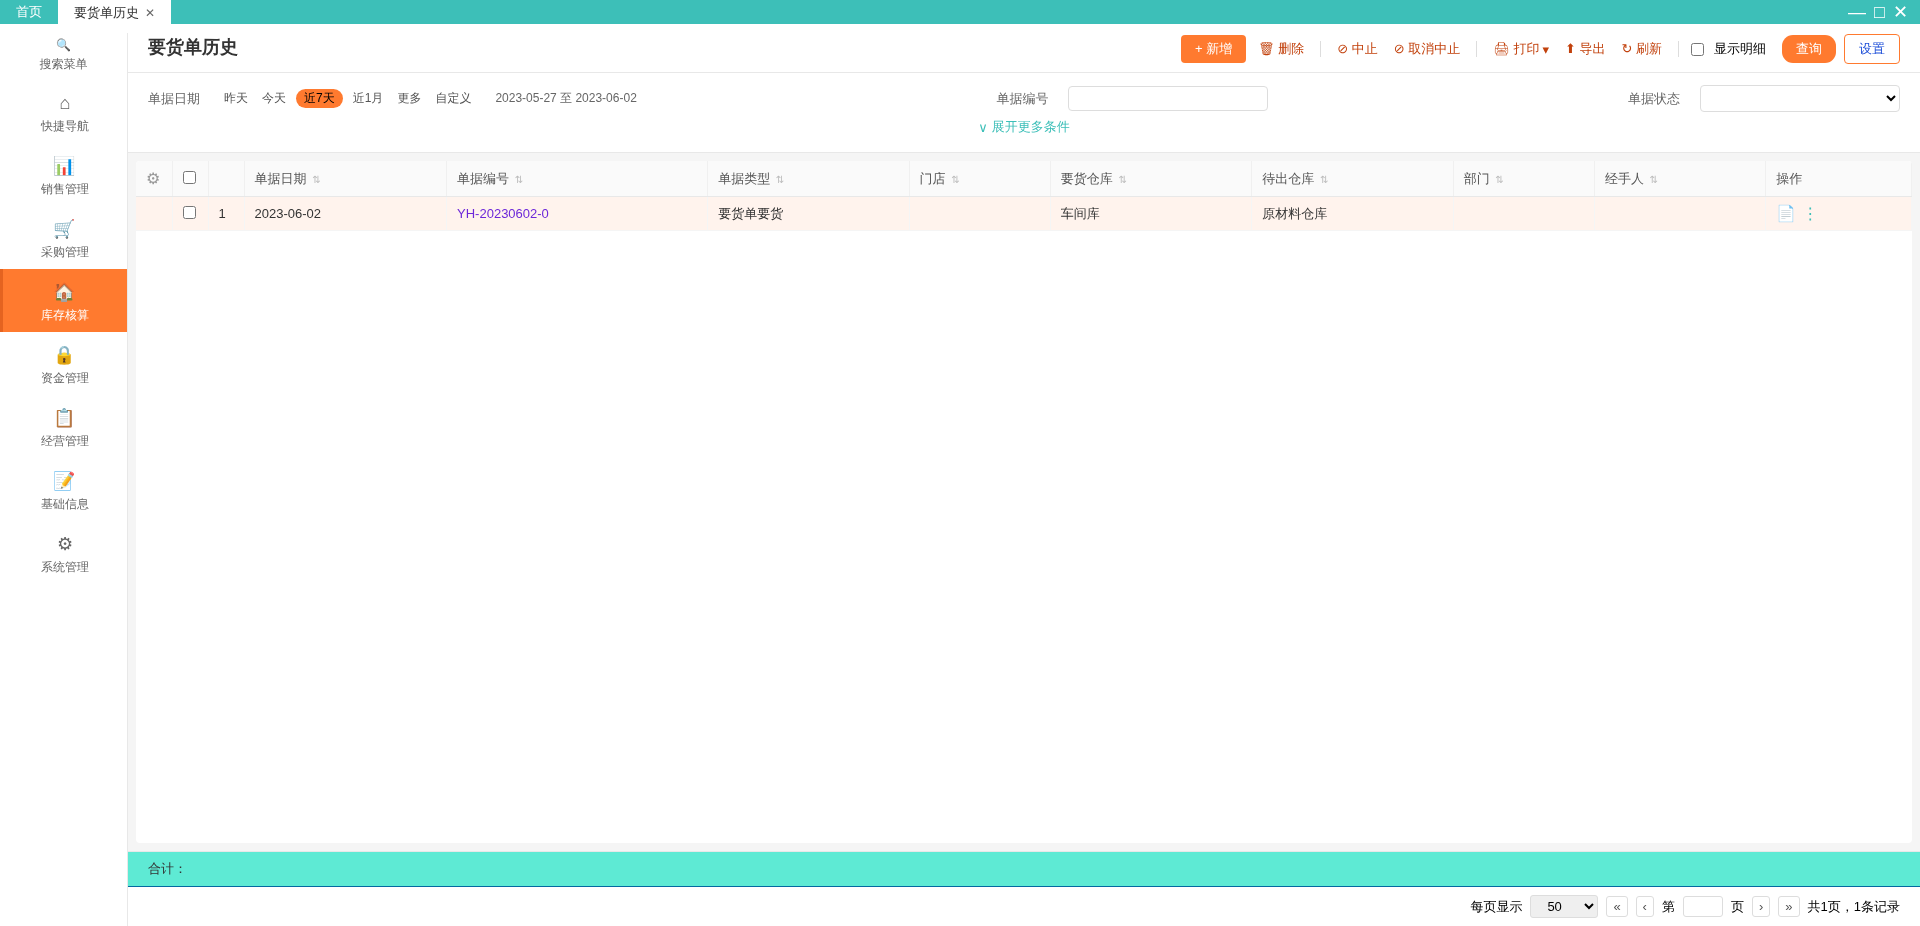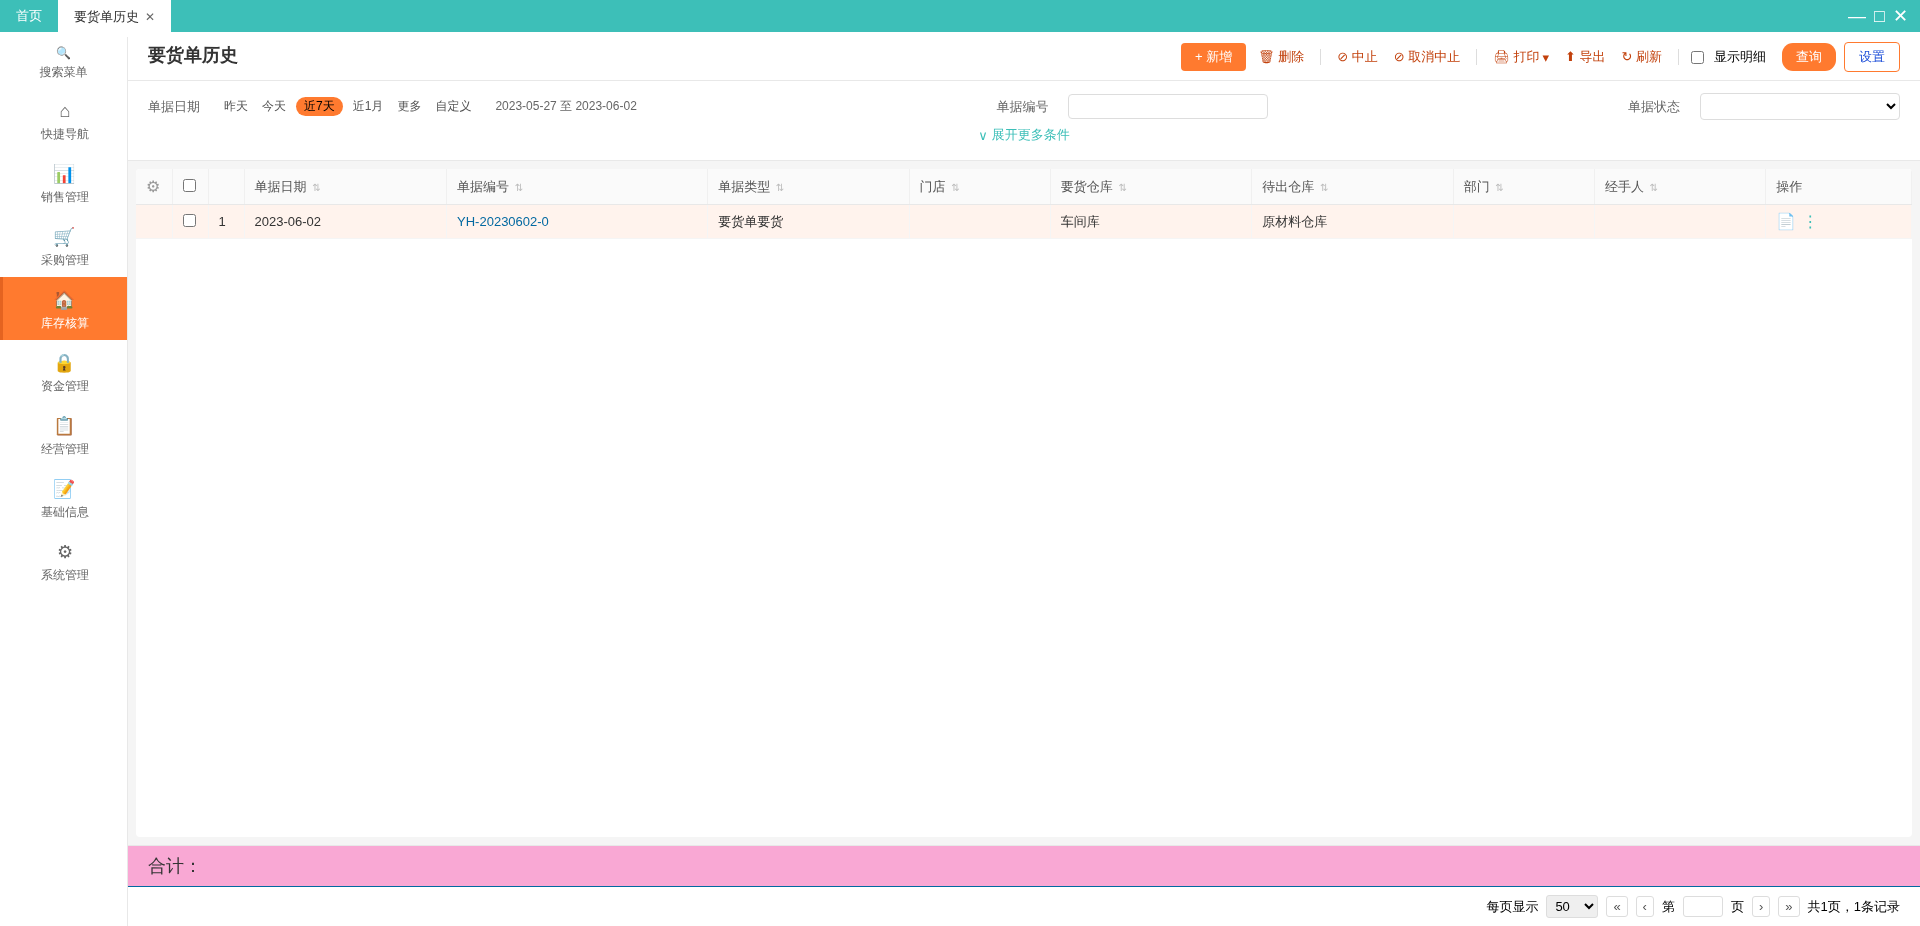--- a/index.html
+++ b/index.html
@@ -1,20 +1,20 @@
 <!DOCTYPE html>
 <html><head>
   <meta charset="utf-8">
   <style>
     * { box-sizing: border-box; margin: 0; padding: 0; }
     body { font-family: "Microsoft YaHei", Arial, sans-serif; font-size: 13px; background: #f0f2f5; overflow: hidden; }
 
     
     .app-container { display: flex; flex-direction: column; height: 926px; width: 1920px; }
-    .top-bar { background: #3dbfb8; height: 32px; display: flex; align-items: center; padding: 0 0 0 0; flex-shrink: 0; }
+    .top-bar { background: #3dbfb8; height: 24px; display: flex; align-items: center; padding: 0 0 0 0; flex-shrink: 0; }
     .main-area { display: flex; flex: 1; overflow: hidden; }
     .sidebar { width: 128px; background: #fff; border-right: 1px solid #e8e8e8; display: flex; flex-direction: column; flex-shrink: 0; }
     .content-area { flex: 1; display: flex; flex-direction: column; background: #f5f5f5; overflow: hidden; }
 
     
     .tab-bar { display: flex; align-items: center; flex: 1; height: 40px; }
     .tab-item { padding: 0 16px; height: 40px; display: flex; align-items: center; cursor: pointer; color: #fff; font-size: 13px; }
     .tab-item.home { background: transparent; }
     .tab-item.active { background: #fff; color: #333; border-radius: 4px 4px 0 0; position: relative; top: 1px; }
     .tab-close { margin-left: 6px; cursor: pointer; font-size: 12px; color: #666; }
@@ -47,30 +47,30 @@
 
     
     .table-container { flex: 1; overflow: auto; background: #fff; margin: 8px; border-radius: 4px; }
     .data-table { width: 100%; border-collapse: collapse; }
     .data-table th { background: #fafafa; border-bottom: 1px solid #e8e8e8; border-right: 1px solid #f0f0f0; padding: 8px 10px; text-align: left; color: #555; font-weight: normal; font-size: 13px; white-space: nowrap; }
     .data-table td { border-bottom: 1px solid #f5f5f5; border-right: 1px solid #f5f5f5; padding: 7px 10px; color: #333; font-size: 13px; }
     .data-table tr.highlighted td { background: #fff3ed; }
     .col-settings { width: 36px; text-align: center; }
     .col-check { width: 36px; text-align: center; }
     .col-num { width: 36px; text-align: center; }
-    .link-text { color: #0369a1; cursor: pointer; text-decoration: none; }
+    .link-text { color: #6d28d9; cursor: pointer; text-decoration: none; }
     .row-actions { display: flex; gap: 6px; align-items: center; }
     .action-icon { cursor: pointer; color: #3dbfb8; font-size: 16px; }
 
     
-    .footer-summary { background: #f9a8d4; border-top: 1px solid #e8e8e8; padding: 8px 20px; font-size: 18px; color: #333; }
+    .footer-summary { background: #5eead4; border-top: 1px solid #e8e8e8; padding: 8px 20px; font-size: 13px; color: #333; }
     .pagination-bar { background: #fff; border-top: 1px solid #0369a1; padding: 8px 20px; display: flex; align-items: center; justify-content: flex-end; gap: 8px; font-size: 13px; }
     .pagination-btn { cursor: pointer; padding: 2px 6px; border: 1px solid #ddd; border-radius: 3px; background: #fff; color: #555; font-size: 13px; }
     .page-input { width: 40px; border: 1px solid #ddd; border-radius: 3px; padding: 2px 4px; text-align: center; font-size: 13px; outline: none; }
-    .per-page-select { border: 1px solid #ddd; border-radius: 3px; padding: 2px 4px; font-size: 13px; outline: none; }
+    .per-page-select { border: 1px solid #ddd; border-radius: 3px; padding: 2px 12px; font-size: 13px; outline: none; }
     .sort-icon { font-size: 10px; color: #bbb; margin-left: 2px; }
 
     
     input[type=checkbox] { cursor: pointer; }
 
     
     .settings-gear { cursor: pointer; color: #999; font-size: 16px; }
   </style>
 </head>
 <body>

